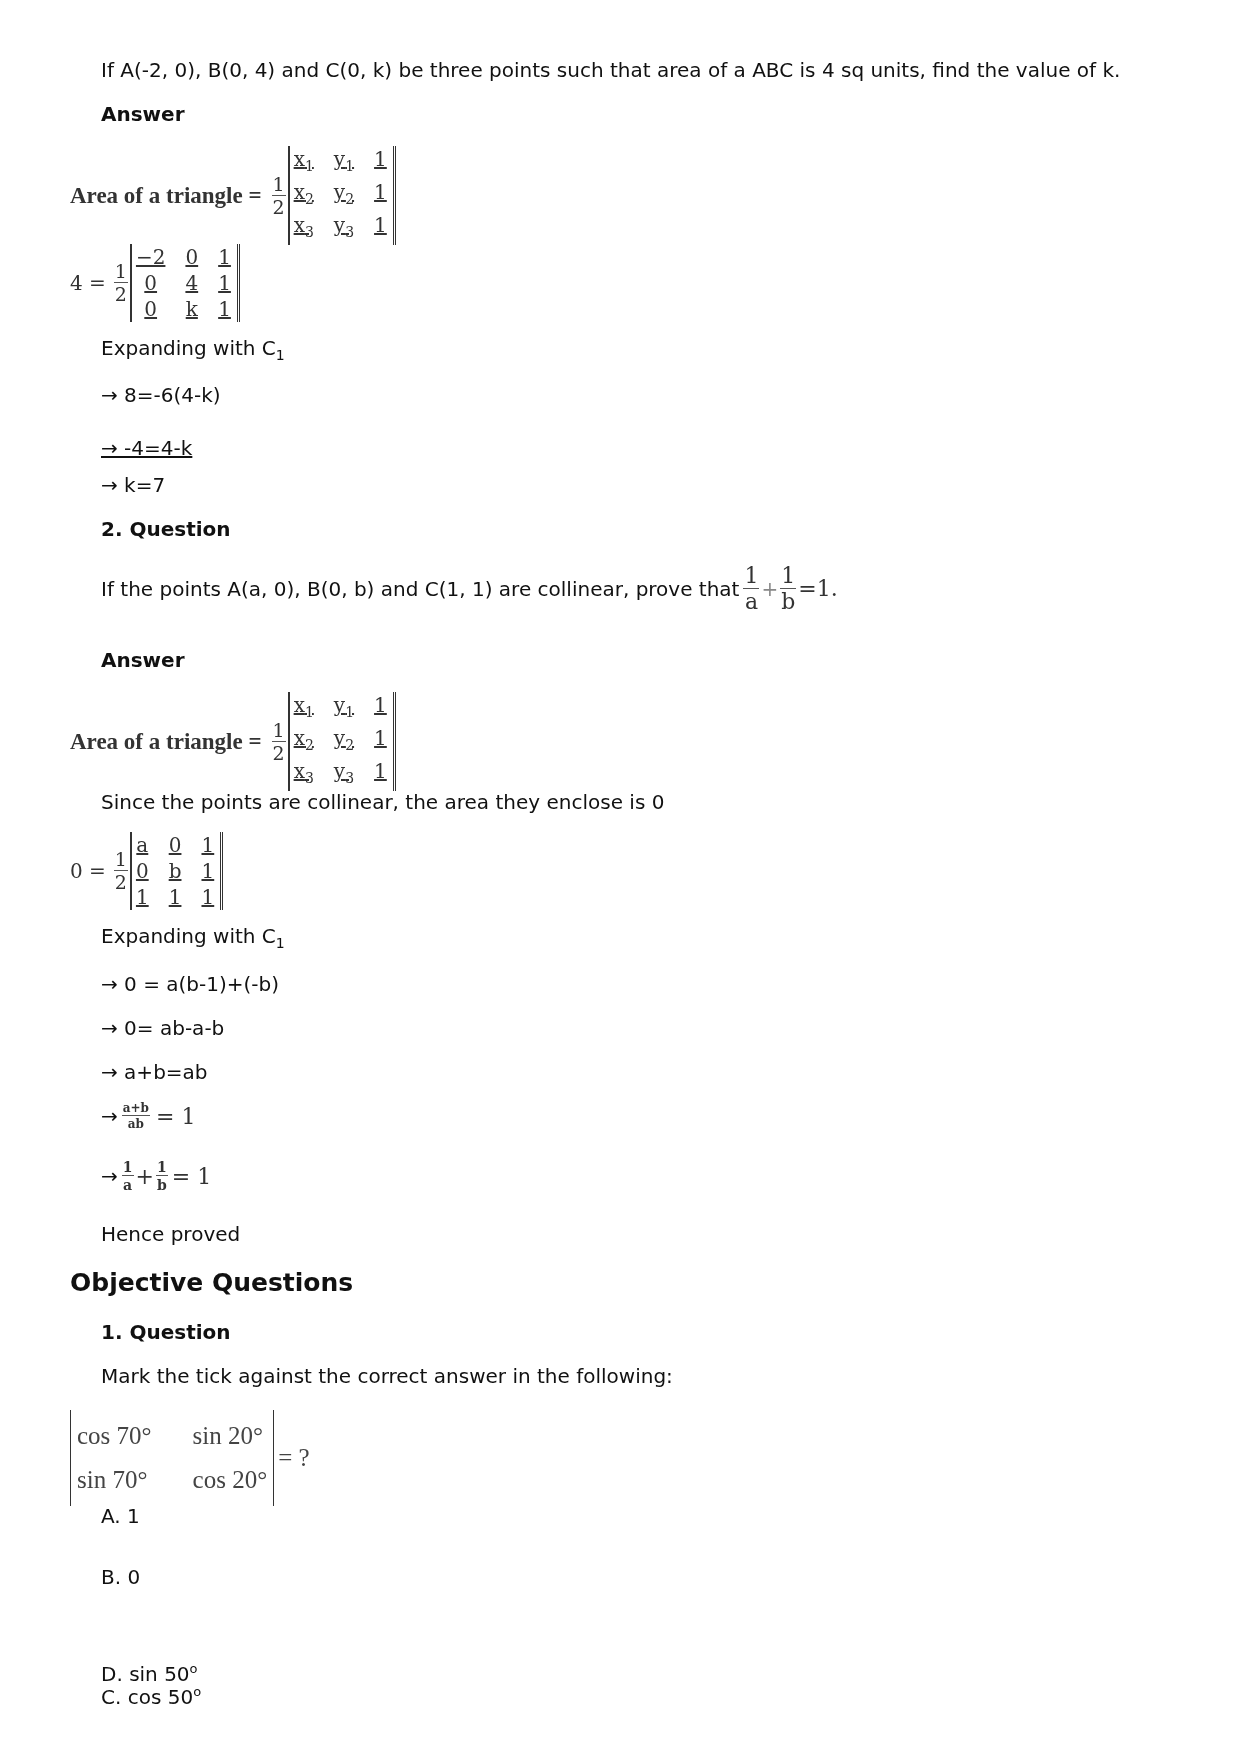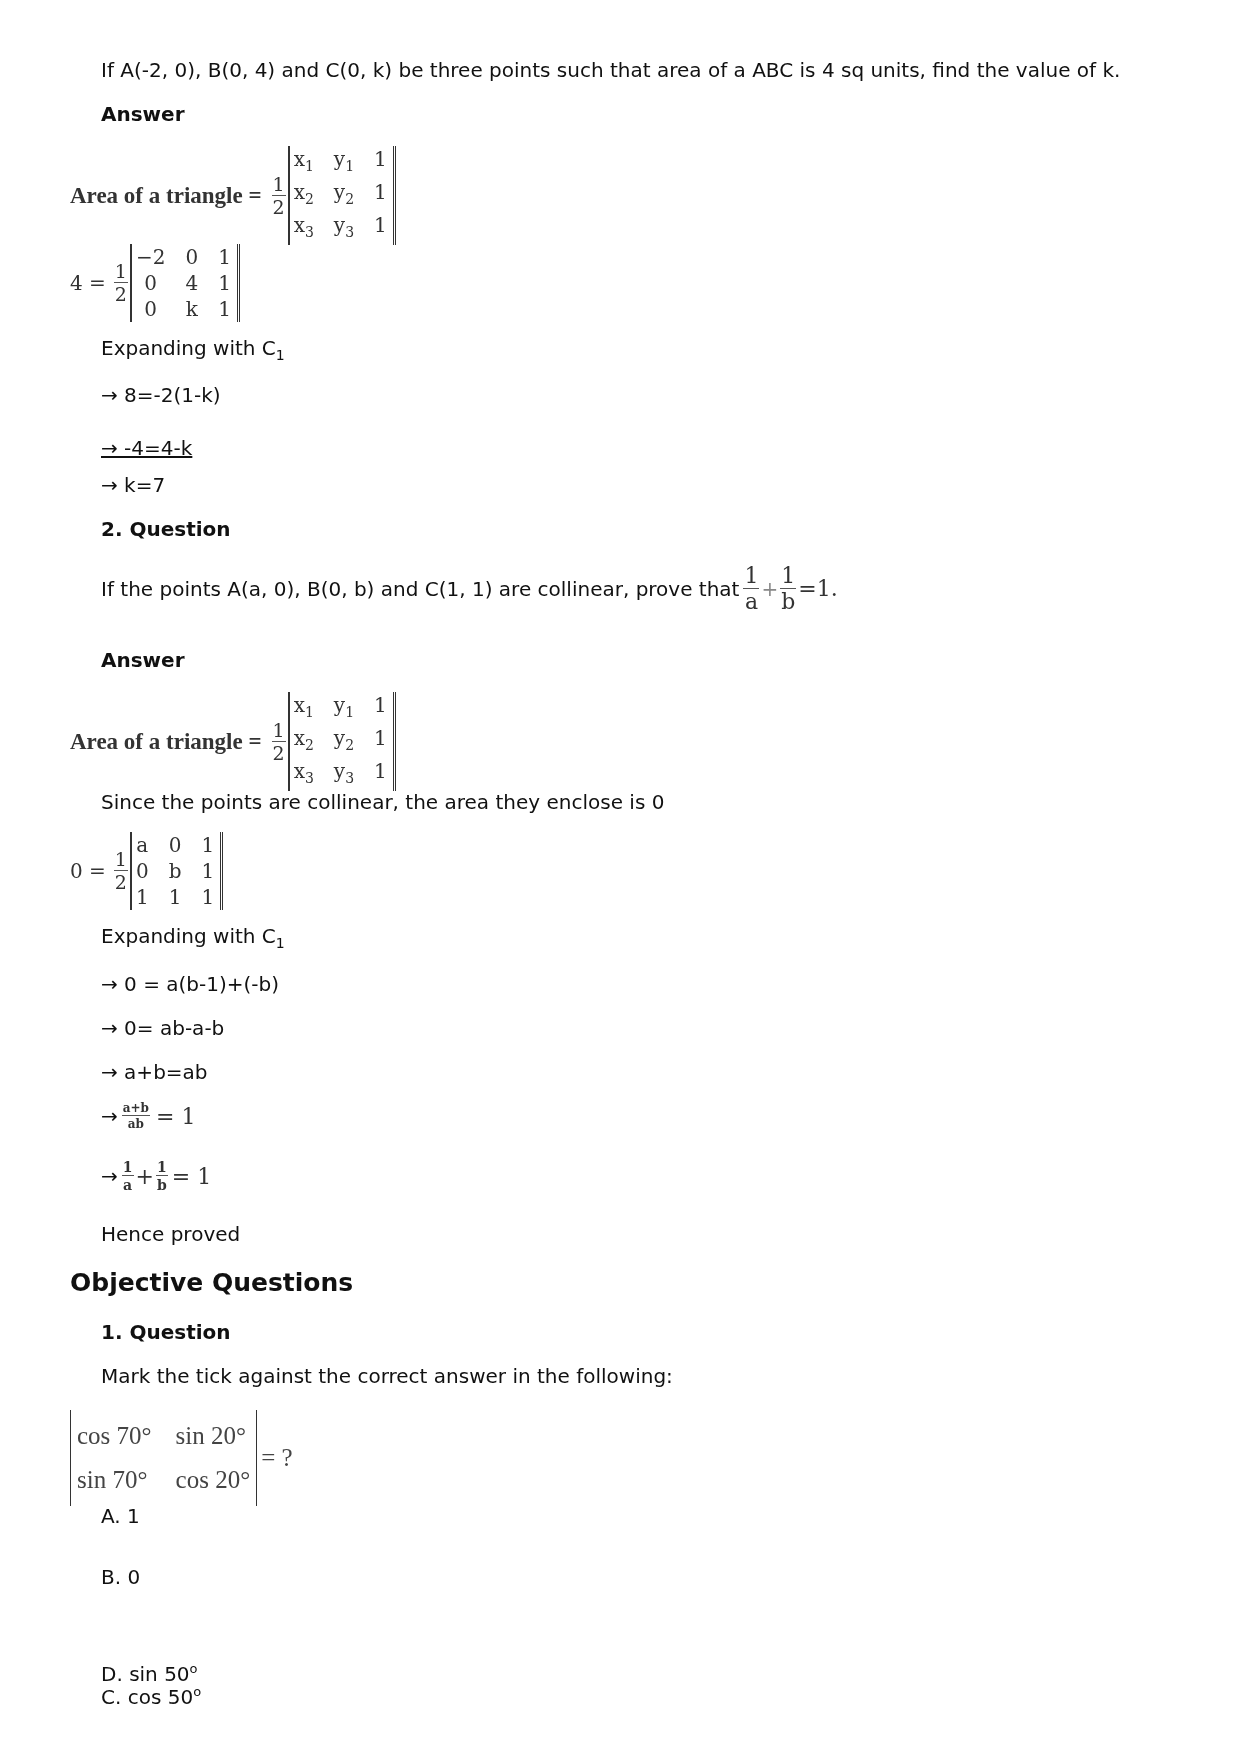--- a/index.html
+++ b/index.html
@@ -6,28 +6,28 @@
   body { width:1240px; height:1755px; position:relative; overflow:hidden; color:#111; font-family:"DejaVu Sans", sans-serif; }
   .abs { position:absolute; left:70px; white-space:nowrap; }
   .p { font-size:20px; line-height:24px;margin-left:31px; }
   .b { font-weight:bold; }
   .h2 { font-size:25px; font-weight:bold; line-height:30px; }
   .serif { font-family:"DejaVu Serif", "Liberation Serif", serif; color:#333; }
   .math-label { font-family:"Liberation Serif", serif; font-weight:bold; font-size:23px; color:#333; }
   .frac { display:inline-flex; flex-direction:column; align-items:center; vertical-align:middle; line-height:1; margin:0 2px; }
   .frac .n { border-bottom:1px solid #555; padding:0 1px 1px; }
   .frac .d { padding-top:2px; }
-  .det { display:inline-grid; vertical-align:middle; border-left:2px solid #333; border-right:3px double #333; padding:0 6px 0 4px; column-gap:20px; row-gap:0; line-height:26px; }
+  .det { display:inline-grid; vertical-align:middle; border-left:2px solid #333; border-right:3px double #333; padding:0 6px 0 4px; column-gap:20px; row-gap:0; line-height:26px;text-decoration:underline; }
   .det.c3 { grid-template-columns:auto auto auto; }
   .det span { text-align:center; }
   .row-flex { display:flex; align-items:center; }
   sub { font-size:70%; }
   sup { font-size:65%; }
   .trig { font-family:"Liberation Serif", serif; font-size:25px; color:#444; }
-  .det2 { display:inline-grid; grid-template-columns:auto auto; column-gap:24px; border-left:1.5px solid #333; border-right:1.5px solid #333; padding:4px 6px; line-height:44px; vertical-align:middle; }
+  .det2 { display:inline-grid; grid-template-columns:auto auto; column-gap:41px; border-left:1.5px solid #333; border-right:1.5px solid #333; padding:4px 6px; line-height:44px; vertical-align:middle; }
 </style>
 </head>
 <body>
 
 <div class="abs p" style="top:58px;">If A(-2, 0), B(0, 4) and C(0, k) be three points such that area of a ABC is 4 sq units, find the value of k.</div>
 <div class="abs p b" style="top:102px;">Answer</div>
 
 <div class="abs row-flex" style="top:146px;">
   <span class="math-label">Area of a triangle =</span>
   <span class="frac serif" style="font-size:19px;margin-left:10px;">
@@ -60,21 +60,21 @@
     <span>0</span>
       <span>4</span>
       <span>1</span>
     <span>0</span>
       <span>k</span>
       <span>1</span>
   </span>
 </div>
 
 <div class="abs p" style="top:336px;"><span>Expanding with C</span><sub>1</sub></div>
-<div class="abs p" style="top:383px;">→ 8=-2(1-k)</div>
+<div class="abs p" style="top:383px;">→ 8=-6(4-k)</div>
 <div class="abs p" style="top:436px;text-decoration:underline;">→ -4=4-k</div>
 <div class="abs p" style="top:473px;">→ k=7</div>
 
 <div class="abs p b" style="top:517px;">2. Question</div>
 <div class="abs row-flex p" style="top:565px;">
   <span>If the points A(a, 0), B(0, b) and C(1, 1) are collinear, prove that</span>
   <span class="frac serif" style="font-size:22px;margin-left:4px;">
     <span class="n">1</span>
       <span class="d">a</span>
   </span>

